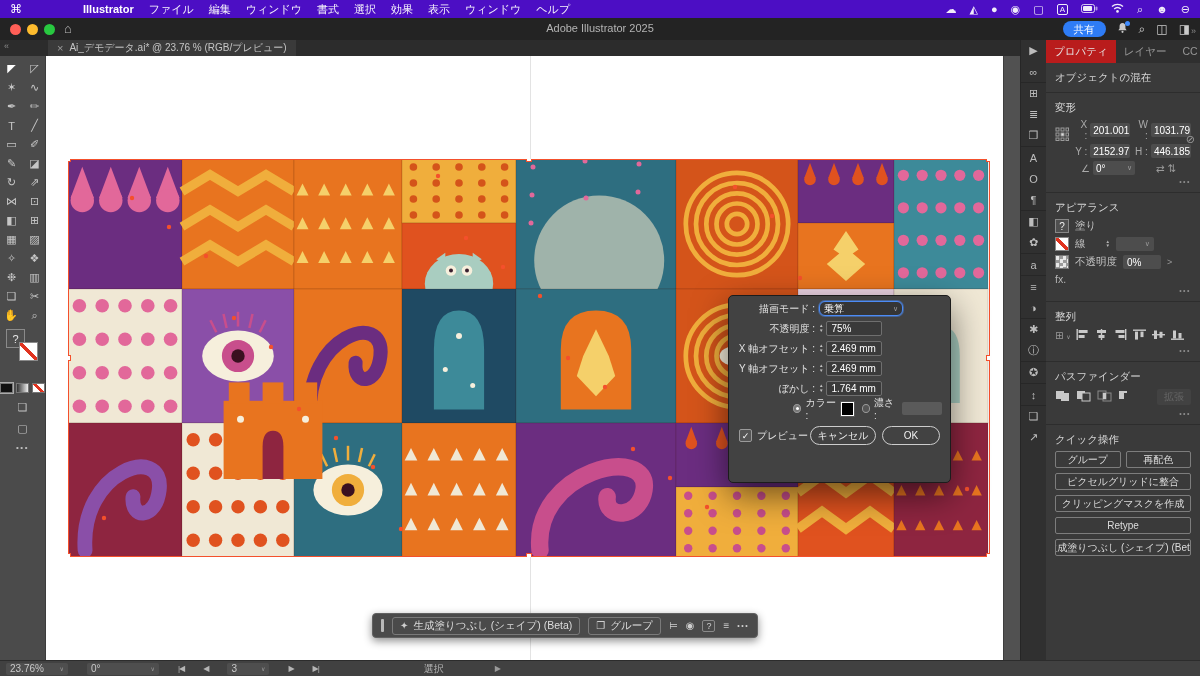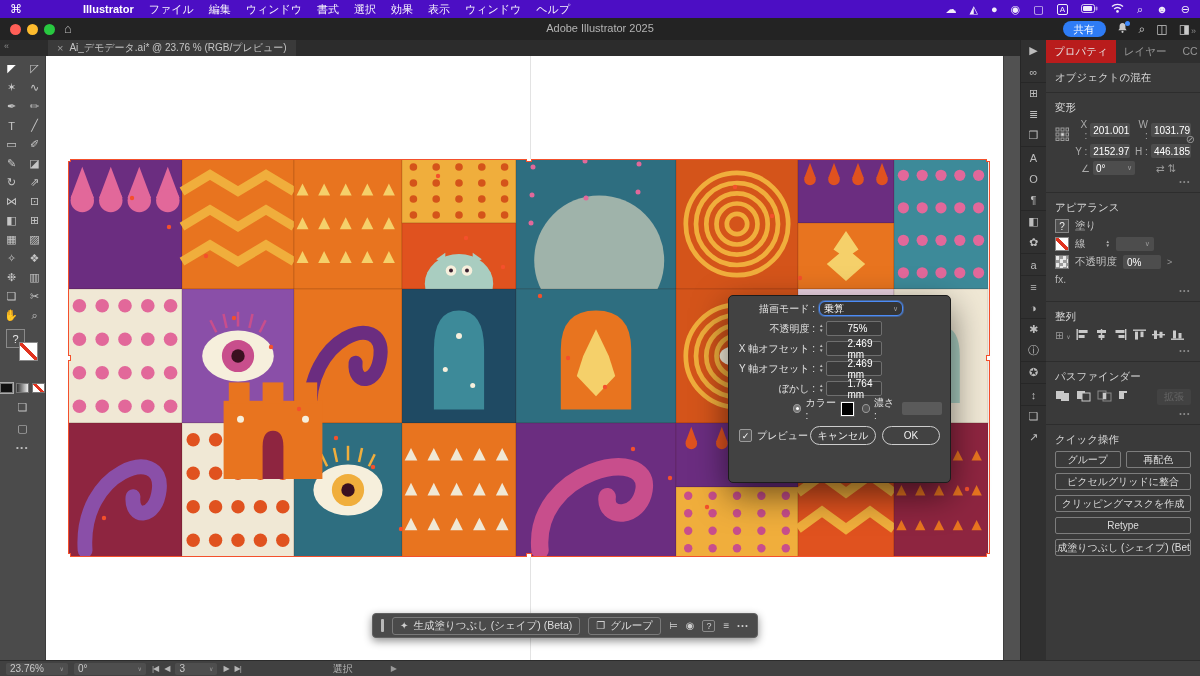--- a/index.html
+++ b/index.html
@@ -97,36 +97,36 @@
   .qbtn.full{grid-column:1 / span 2;}
   
   #dialog{position:absolute;left:728px;top:295px;width:221px;height:186px;background:#424242;border:1px solid #1c1c1c;
           border-radius:5px;box-shadow:0 12px 34px rgba(0,0,0,.55);z-index:60;font-size:10px;color:#e2e2e2;overflow:hidden;}
   #dialog-title{height:19px;background:#D6D4D4;color:#2b2b2b;font-weight:bold;display:flex;align-items:center;justify-content:center;font-size:10.5px;}
   .dlg-row{display:flex;align-items:center;margin:5px 8px 0;height:15px;}
   .dlg-lbl{width:78px;text-align:right;margin-right:4px;color:#e0e0e0;white-space:nowrap;}
   #mode-select{width:84px;height:15px;background:#353535;border:1px solid #4C8BF5;box-shadow:0 0 0 1px rgba(76,139,245,.45);
                border-radius:6px;display:flex;align-items:center;padding:0 4px;color:#fff;box-sizing:border-box;gap:20px;}
   .dlg-field{width:56px;height:15px;background:#3a3a3a;border:1px solid #6f6f6f;border-radius:2px;display:flex;align-items:center;
-             padding:0 20px;color:#fff;box-sizing:border-box;}
+             padding:0 4px;color:#fff;box-sizing:border-box;}
   .dstep{display:flex;flex-direction:column;line-height:4.5px;font-size:4.5px;color:#c0c0c0;margin-right:3px;}
   .radio{width:9px;height:9px;border-radius:50%;border:1px solid #9a9a9a;background:#555;box-sizing:border-box;margin-right:4px;}
   .radio.sel{background:#777;position:relative;}
   .radio.sel::after{content:"";position:absolute;left:2px;top:2px;width:3px;height:3px;border-radius:50%;background:#fff;}
   #color-swatch{width:12px;height:12px;background:#000;border:1px solid #fff;outline:1px solid #555;margin-left:2px;}
   #dark-field{width:44px;height:13px;background:#5a5a5a;border-radius:2px;margin-left:4px;}
   #dlg-bottom{display:flex;align-items:center;margin:10px 10px 0;}
   #preview-check{width:11px;height:11px;background:#555;border:1px solid #9a9a9a;border-radius:2px;color:#fff;font-size:9px;
                  display:flex;align-items:center;justify-content:center;margin-right:5px;}
   .pill{border:1px solid #cdcdcd;border-radius:10px;height:19px;display:flex;align-items:center;justify-content:center;color:#f0f0f0;box-sizing:border-box;}
   #cancel-btn{width:66px;margin-left:auto;}
   #ok-btn{width:58px;margin-left:6px;border-width:1.5px;}
   
   #statusbar{position:absolute;left:0;top:660px;width:1200px;height:16px;background:#414141;border-top:1px solid #2c2c2c;
-             box-sizing:border-box;display:flex;align-items:center;padding:0 6px;gap:6px;font-size:10px;color:#c9c9c9;}
+             box-sizing:border-box;display:flex;align-items:center;padding:0 6px;gap:19px;font-size:10px;color:#c9c9c9;}
   .st-box{background:#4e4e4e;border-radius:2px;height:12px;display:flex;align-items:center;gap:4px;padding:0 4px;}
   .st-chev{font-size:6px;color:#9a9a9a;}
   .navg{color:#b5b5b5;font-size:8px;letter-spacing:-1px;}
   #tool-hint{margin-left:86px;color:#b5b5b5;}
   #st-play{margin-left:32px;color:#9a9a9a;font-size:8px;}
 </style>
 </head>
 <body>
 
 <div id="app">

